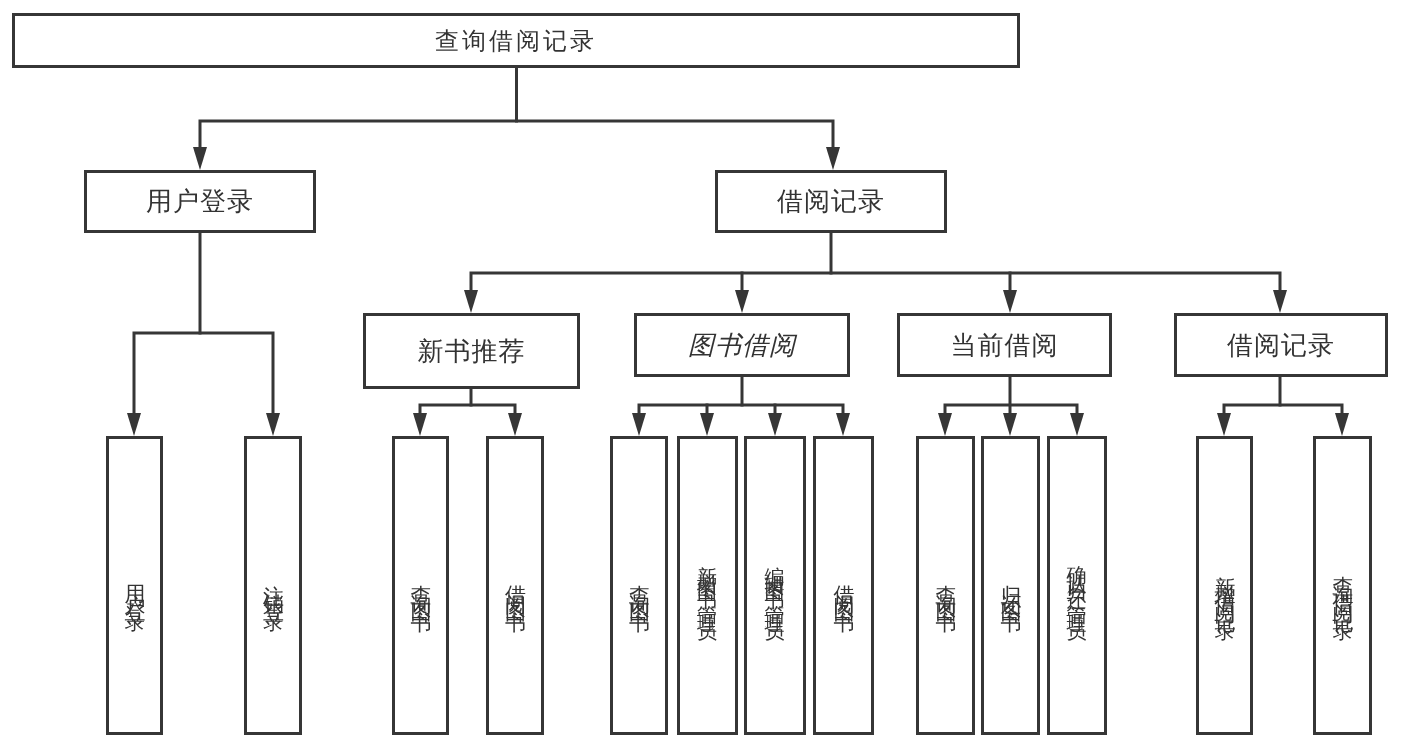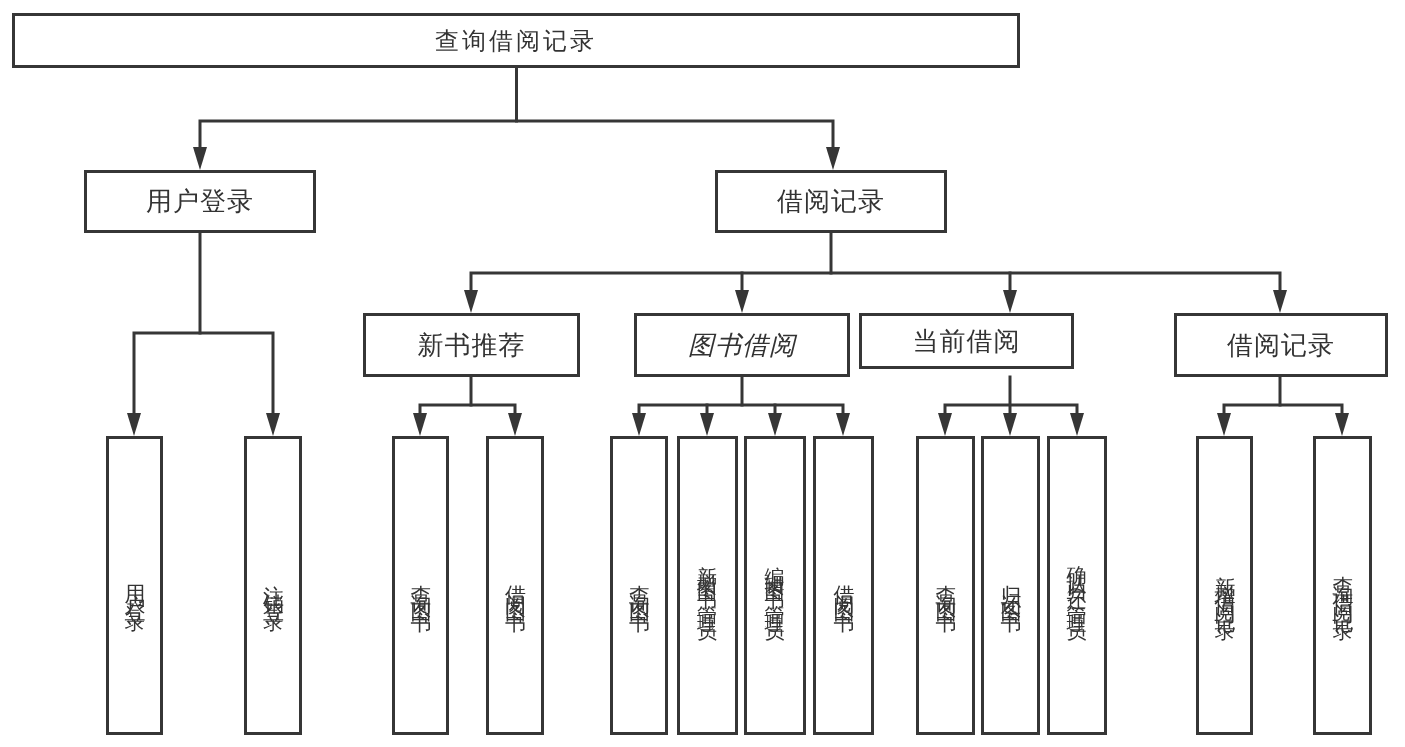--- a/index.html
+++ b/index.html
@@ -131,23 +131,23 @@
       <use href="#arr" x="1224" y="436"></use>
       <use href="#arr" x="1342" y="436"></use>
     </g>
   </svg>
 
   <div class="hbox root" style="left:12px; top:13px; width:1008px; height:55px;">查询借阅记录</div>
 
   <div class="hbox" style="left:84px; top:170px; width:232px; height:63px;">用户登录</div>
   <div class="hbox" style="left:715px; top:170px; width:232px; height:63px;">借阅记录</div>
 
-  <div class="hbox" style="left:363px; top:313px; width:217px; height:64px;">新书推荐</div>
+  <div class="hbox" style="left:363px; top:313px; width:217px; height:76px;">新书推荐</div>
   <div class="hbox" style="left:634px; top:313px; width:216px; height:64px;font-style:italic;">图书借阅</div>
-  <div class="hbox" style="left:859px; top:313px; width:215px; height:56px;">当前借阅</div>
+  <div class="hbox" style="left:897px; top:313px; width:215px; height:64px;">当前借阅</div>
   <div class="hbox" style="left:1174px; top:313px; width:214px; height:64px;">借阅记录</div>
 
   <div class="vbox" style="left:106px; width:57px;">用户登录</div>
   <div class="vbox" style="left:244px; width:58px;">注销登录</div>
 
   <div class="vbox" style="left:392px; width:57px;">查询图书</div>
   <div class="vbox" style="left:486px; width:58px;">借阅图书</div>
 
   <div class="vbox" style="left:610px; width:58px;">查询图书</div>
   <div class="vbox long" style="left:677px; width:61px;">新增图书（管理员）</div>

